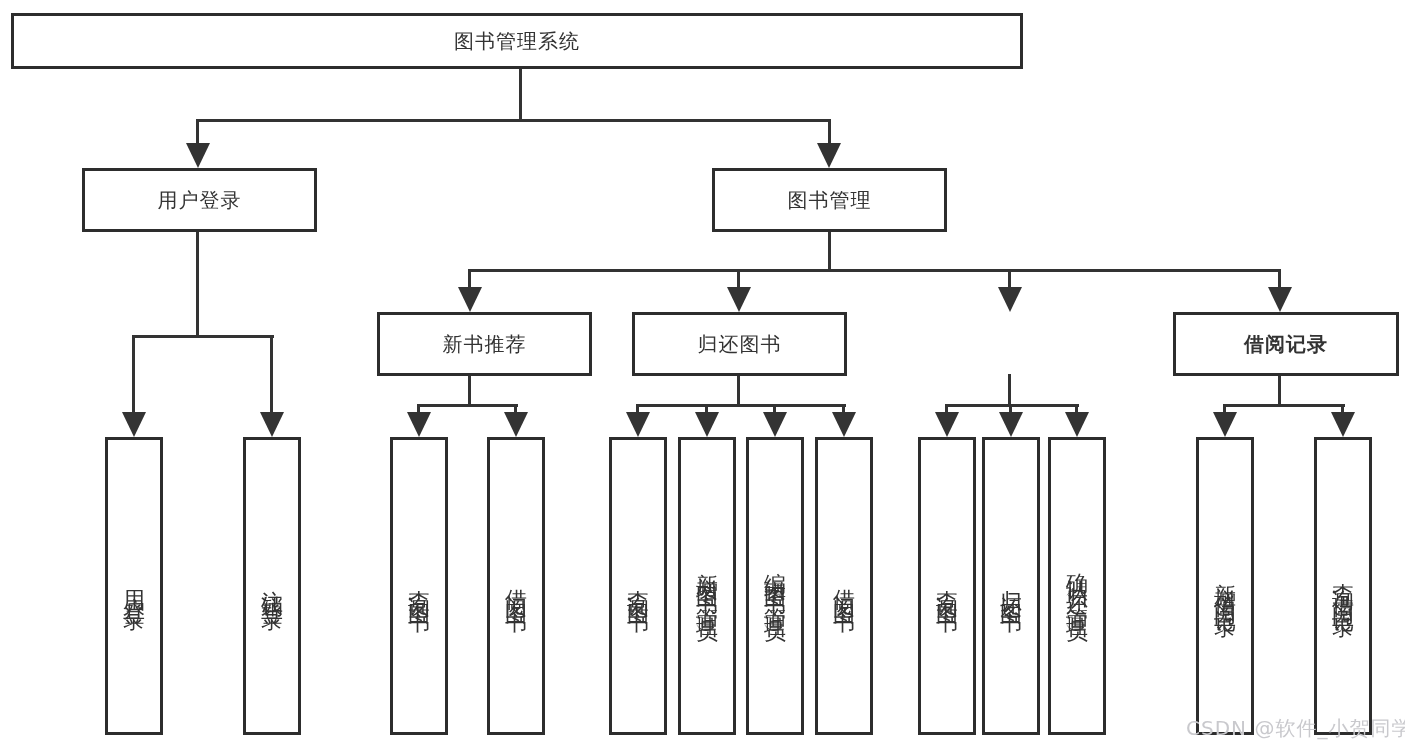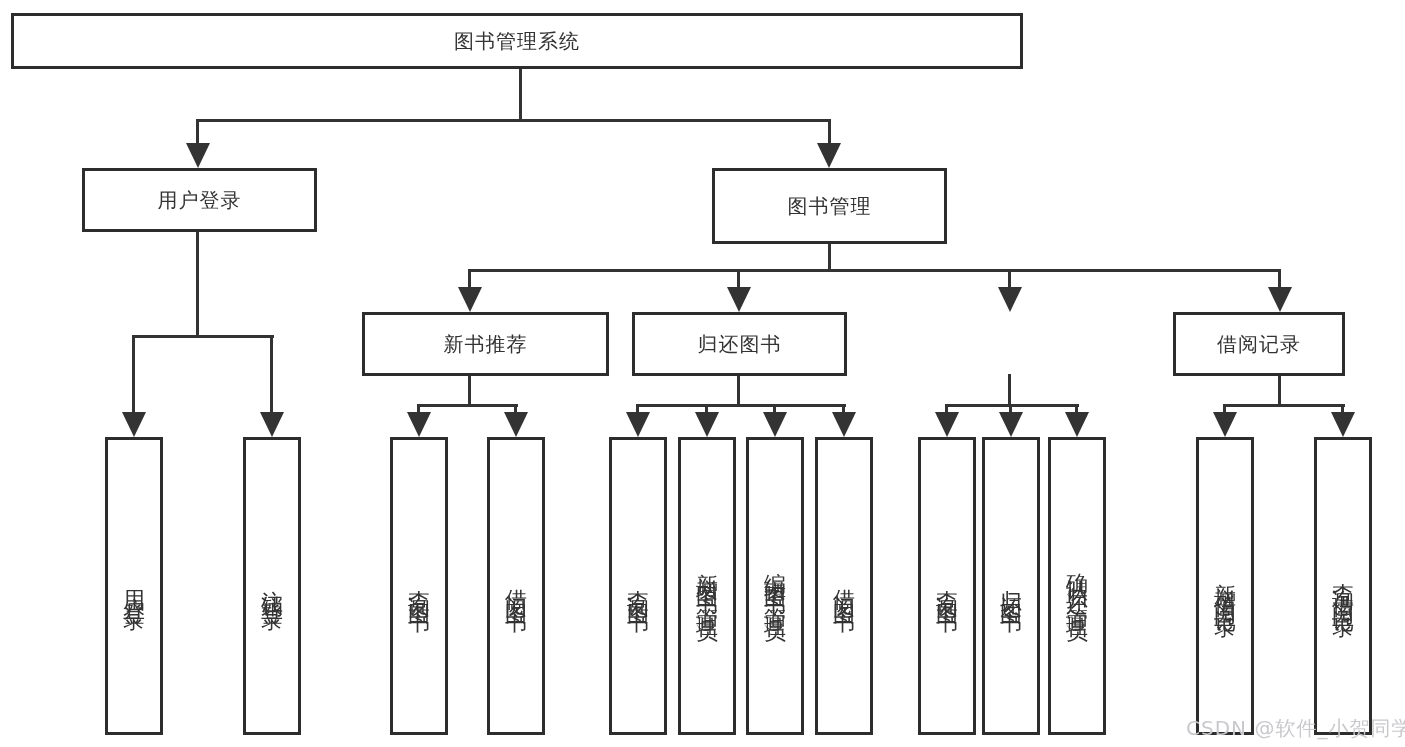--- a/index.html
+++ b/index.html
@@ -42,34 +42,34 @@
 <div class="stage">
 
   <div class="node hnode" style="left:11px;top:13px;width:1012px;height:56px;">
     <span>图书管理系统</span>
   </div>
 
   <div class="node hnode" style="left:82px;top:168px;width:235px;height:64px;">
     <span>用户登录</span>
   </div>
 
-  <div class="node hnode" style="left:712px;top:168px;width:235px;height:76px;">
+  <div class="node hnode" style="left:712px;top:168px;width:235px;height:64px;">
     <span>图书管理</span>
   </div>
 
-  <div class="node hnode" style="left:362px;top:312px;width:247px;height:64px;">
+  <div class="node hnode" style="left:377px;top:312px;width:215px;height:64px;">
     <span>新书推荐</span>
   </div>
 
   <div class="node hnode" style="left:632px;top:312px;width:215px;height:64px;">
     <span>归还图书</span>
   </div>
 
 
-  <div class="node hnode" style="left:1173px;top:312px;width:172px;height:64px;">
+  <div class="node hnode" style="left:1173px;top:312px;width:226px;height:64px;font-weight:bold;">
     <span>借阅记录</span>
   </div>
 
   <div class="node leaf" style="left:105px;">
     <span class="vtext">用户登录</span>
   </div>
   <div class="node leaf" style="left:243px;">
     <span class="vtext">注销登录</span>
   </div>
 

